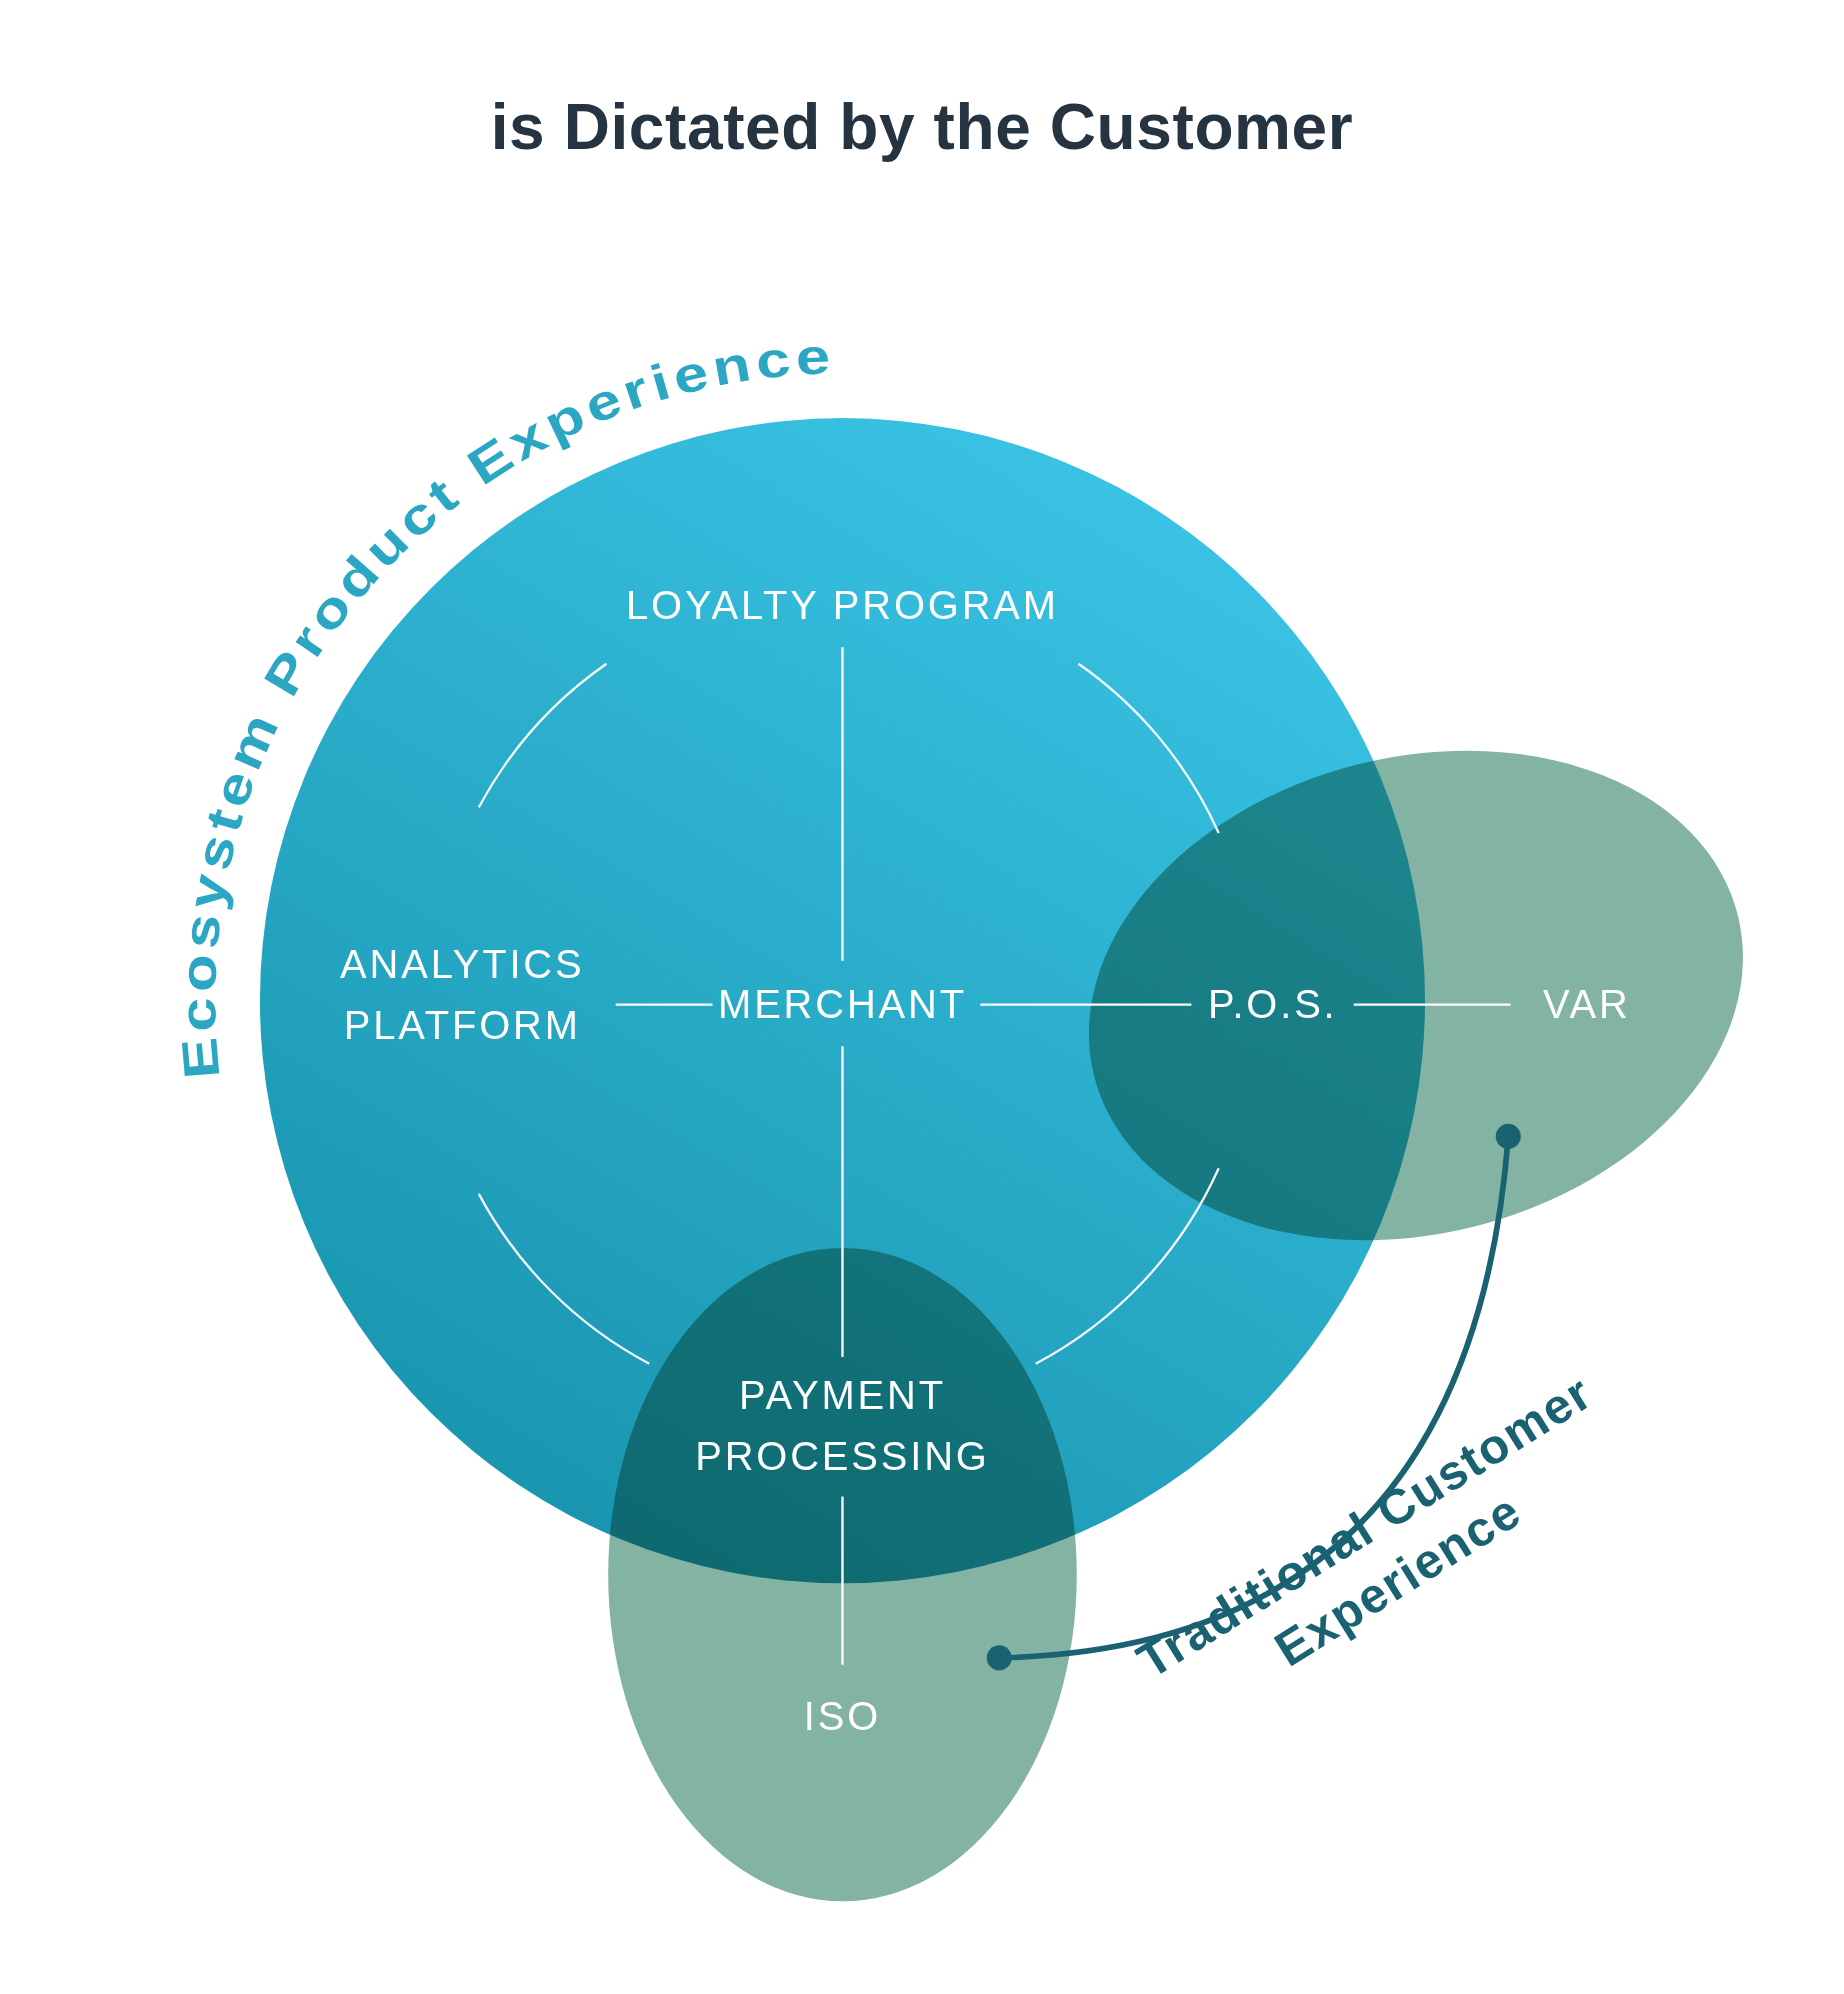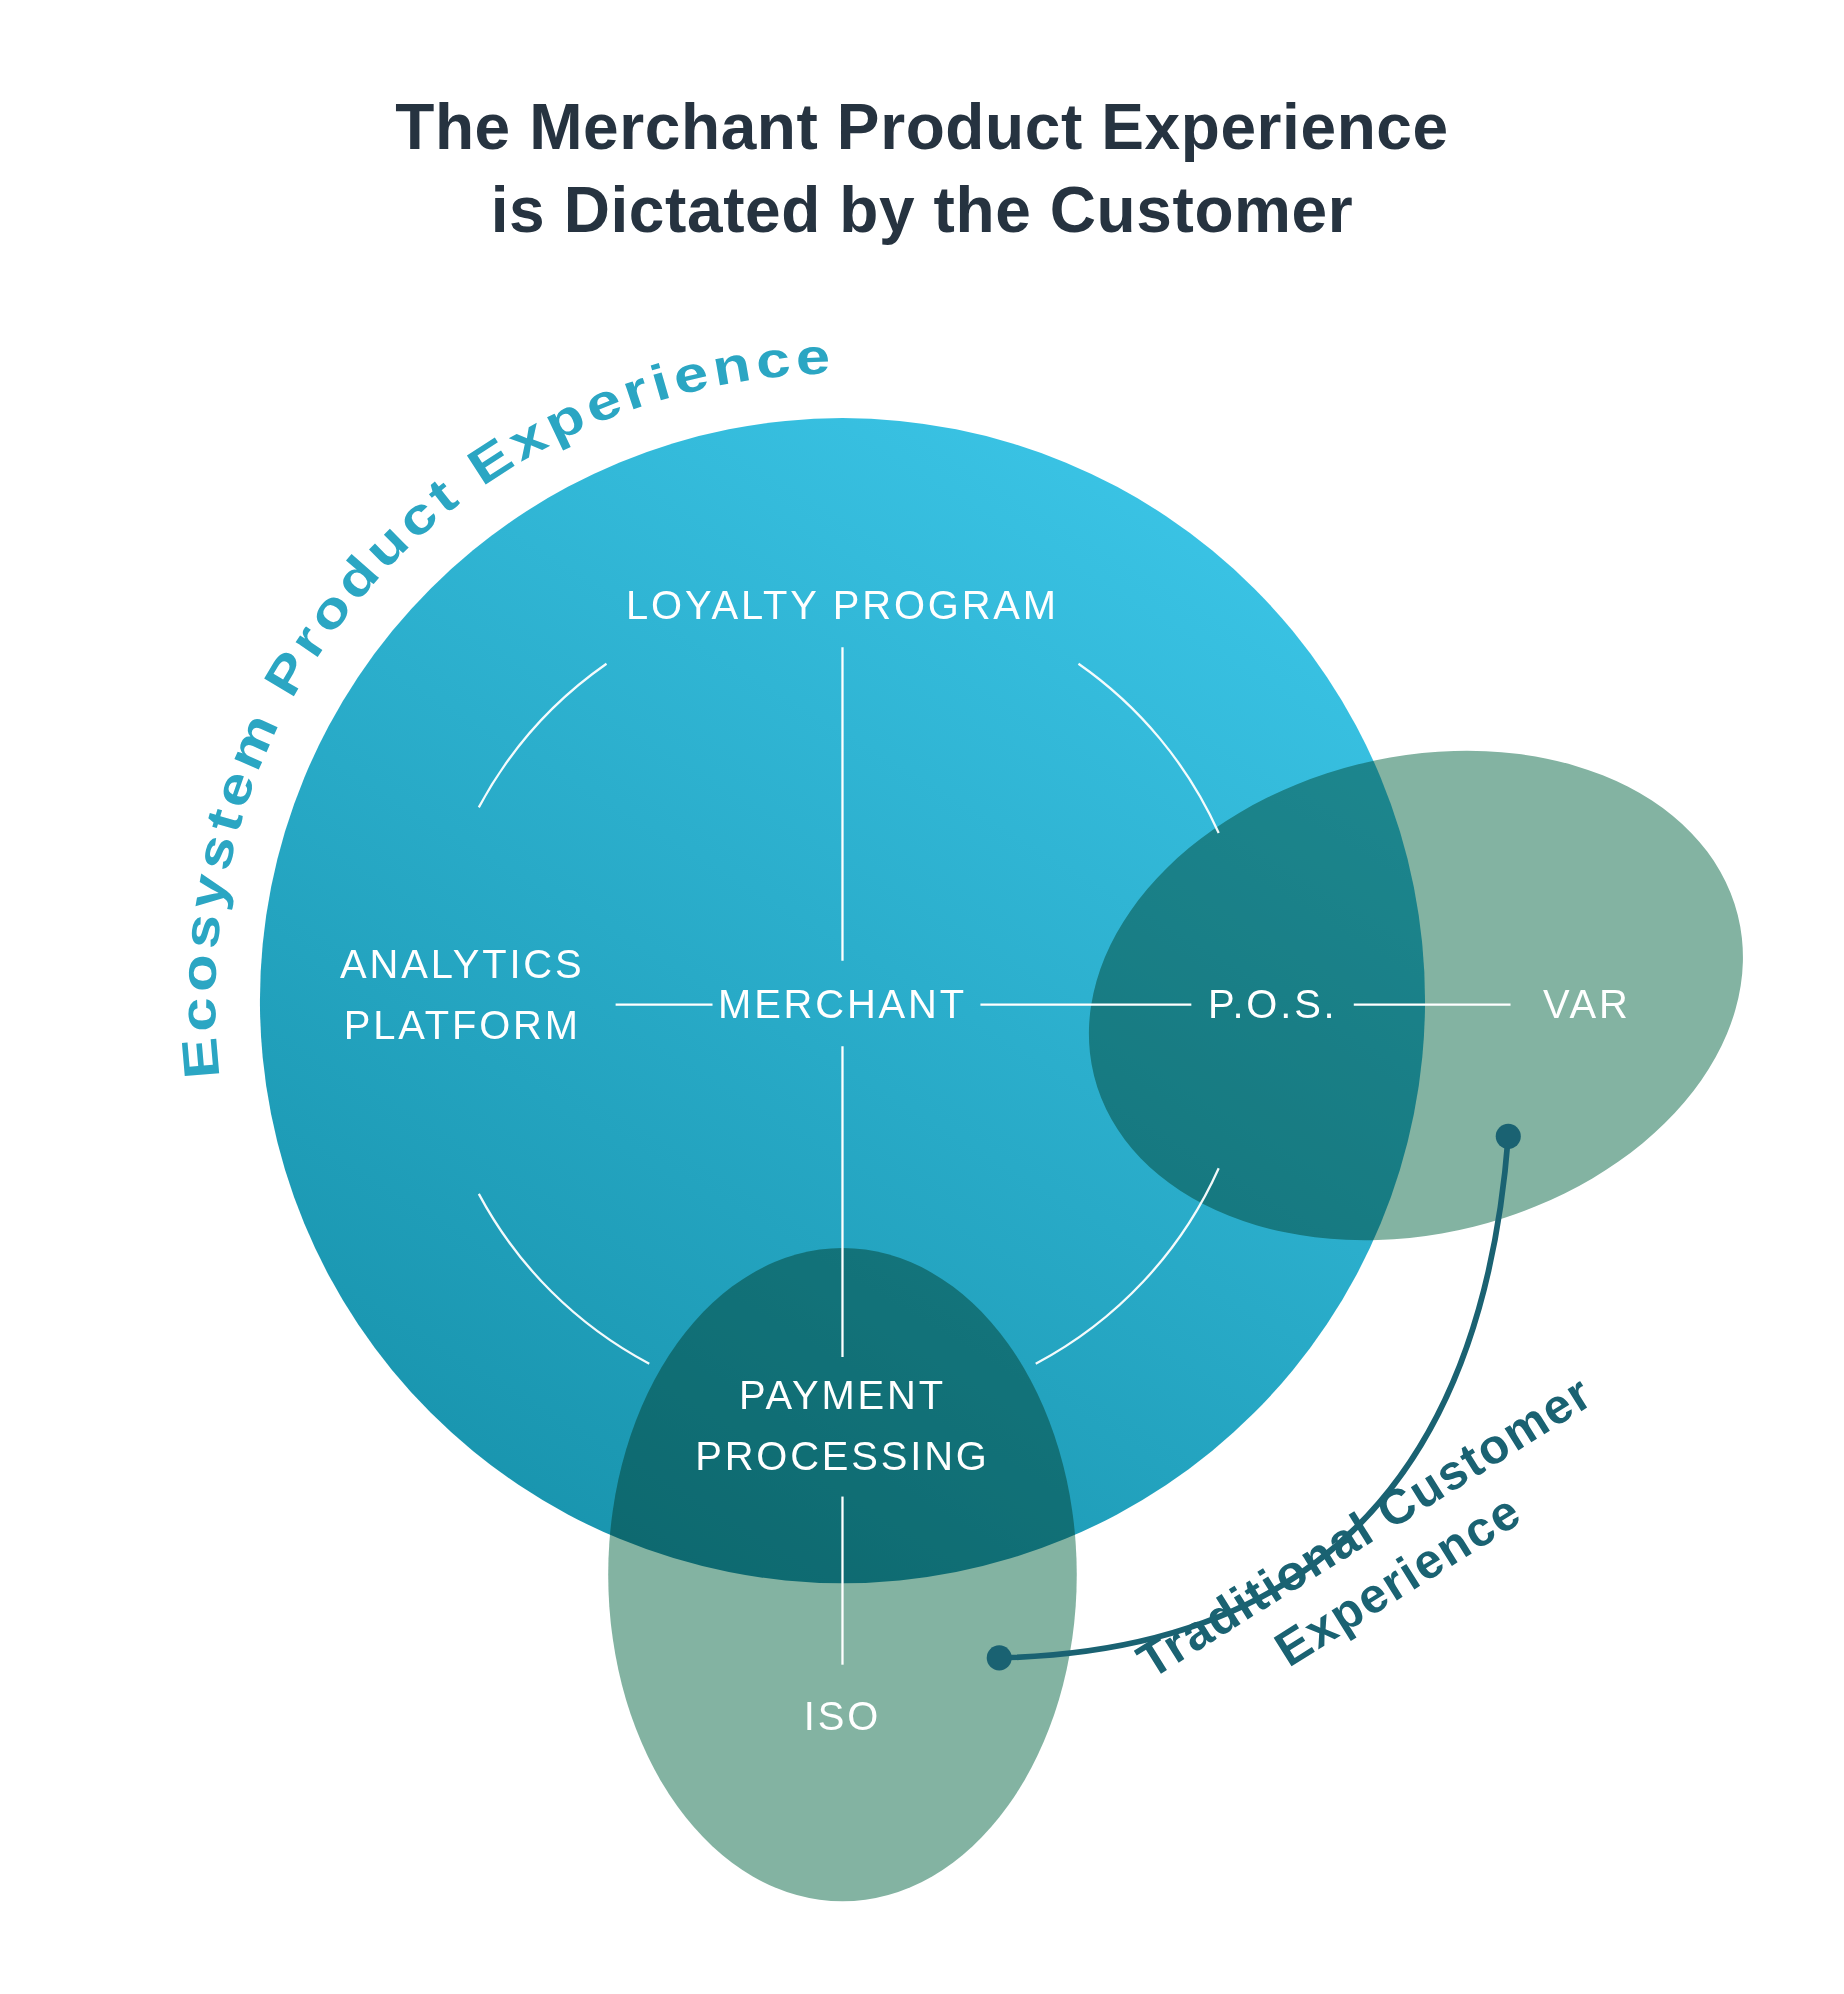--- a/index.html
+++ b/index.html
@@ -52,21 +52,20 @@
   .connector { stroke: #ffffff; stroke-width: 4; }
   .inner-arc { stroke: #ffffff; stroke-width: 4; fill: none; opacity: 0.95; }
   .blend-multiply { mix-blend-mode: multiply; }
 </style>
 </head>
 <body>
 
 <div class="page">
 
   <h1 class="title" style="color: rgb(38, 51, 64);">
-    <span class="title-line">The Merchant Product Experience</span>
     <span class="title-line">is Dictated by the Customer</span>
   </h1>
 
   <svg class="diagram-svg" viewBox="0 0 3235 3499" xmlns="http://www.w3.org/2000/svg">
 
     <defs>
       <linearGradient id="blueGrad" x1="0.8" y1="0" x2="0.2" y2="1">
         <stop offset="0" stop-color="#3cc6e8"></stop>
         <stop offset="1" stop-color="#1792ab"></stop>
       </linearGradient>

